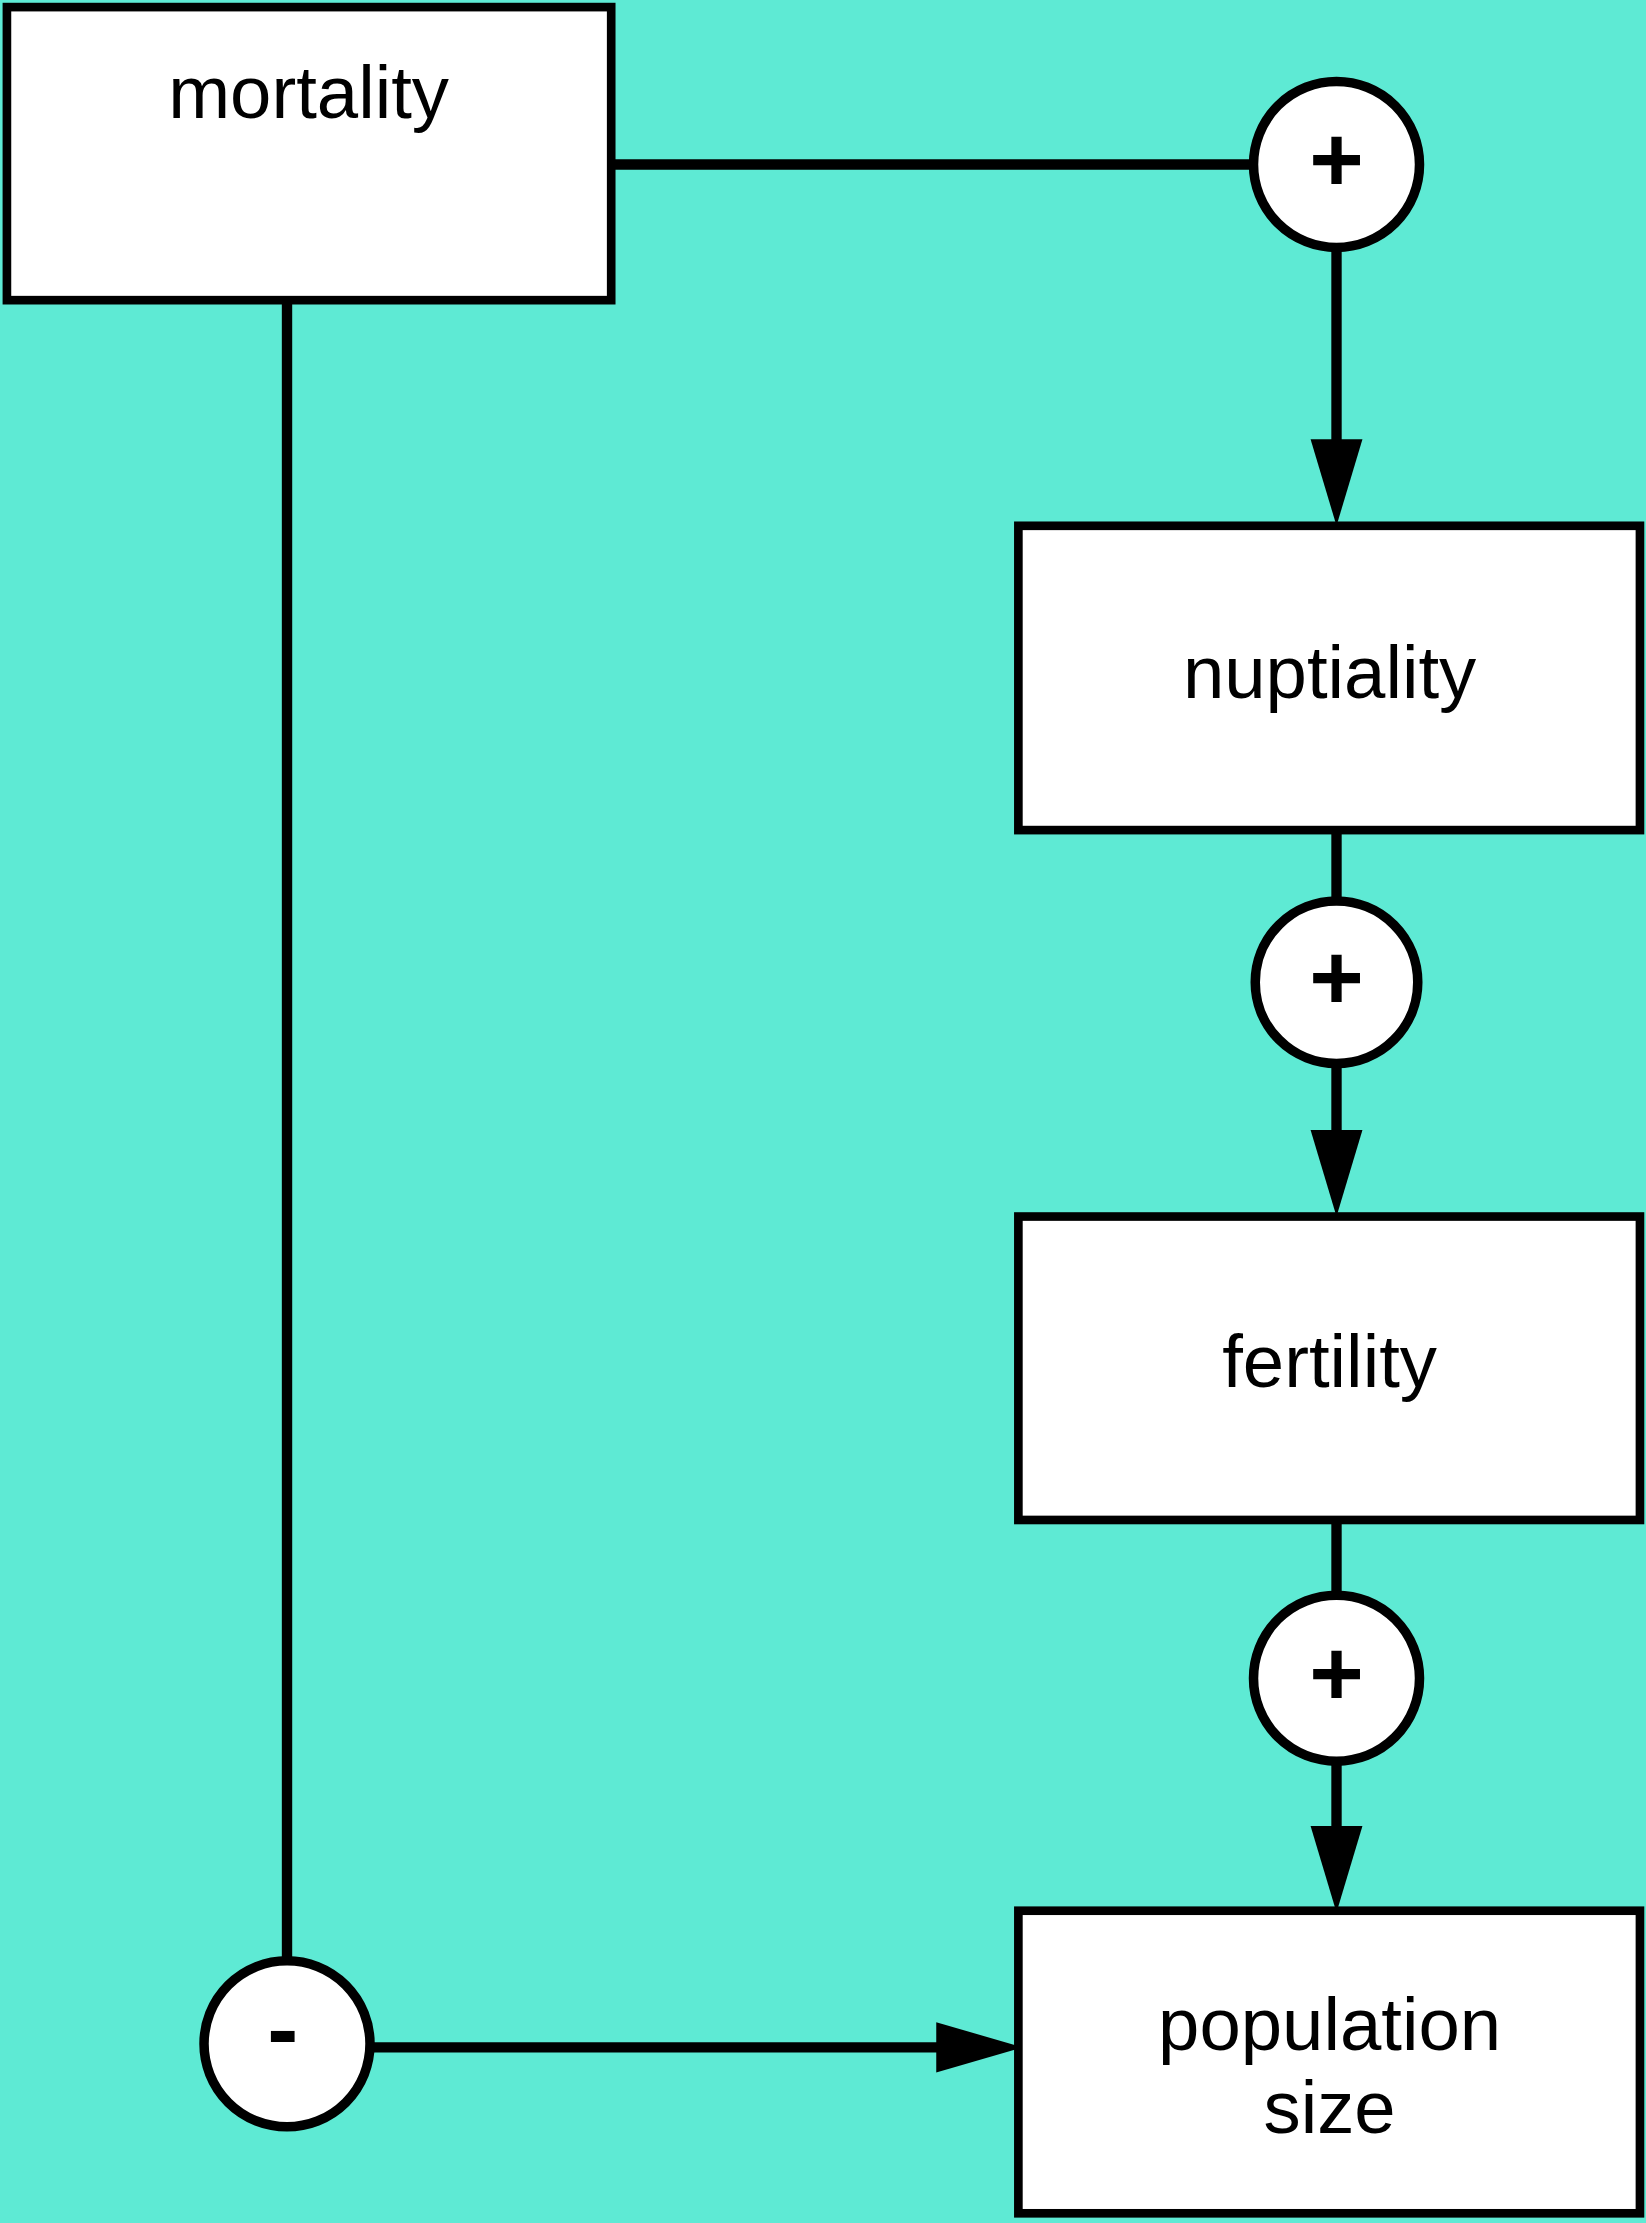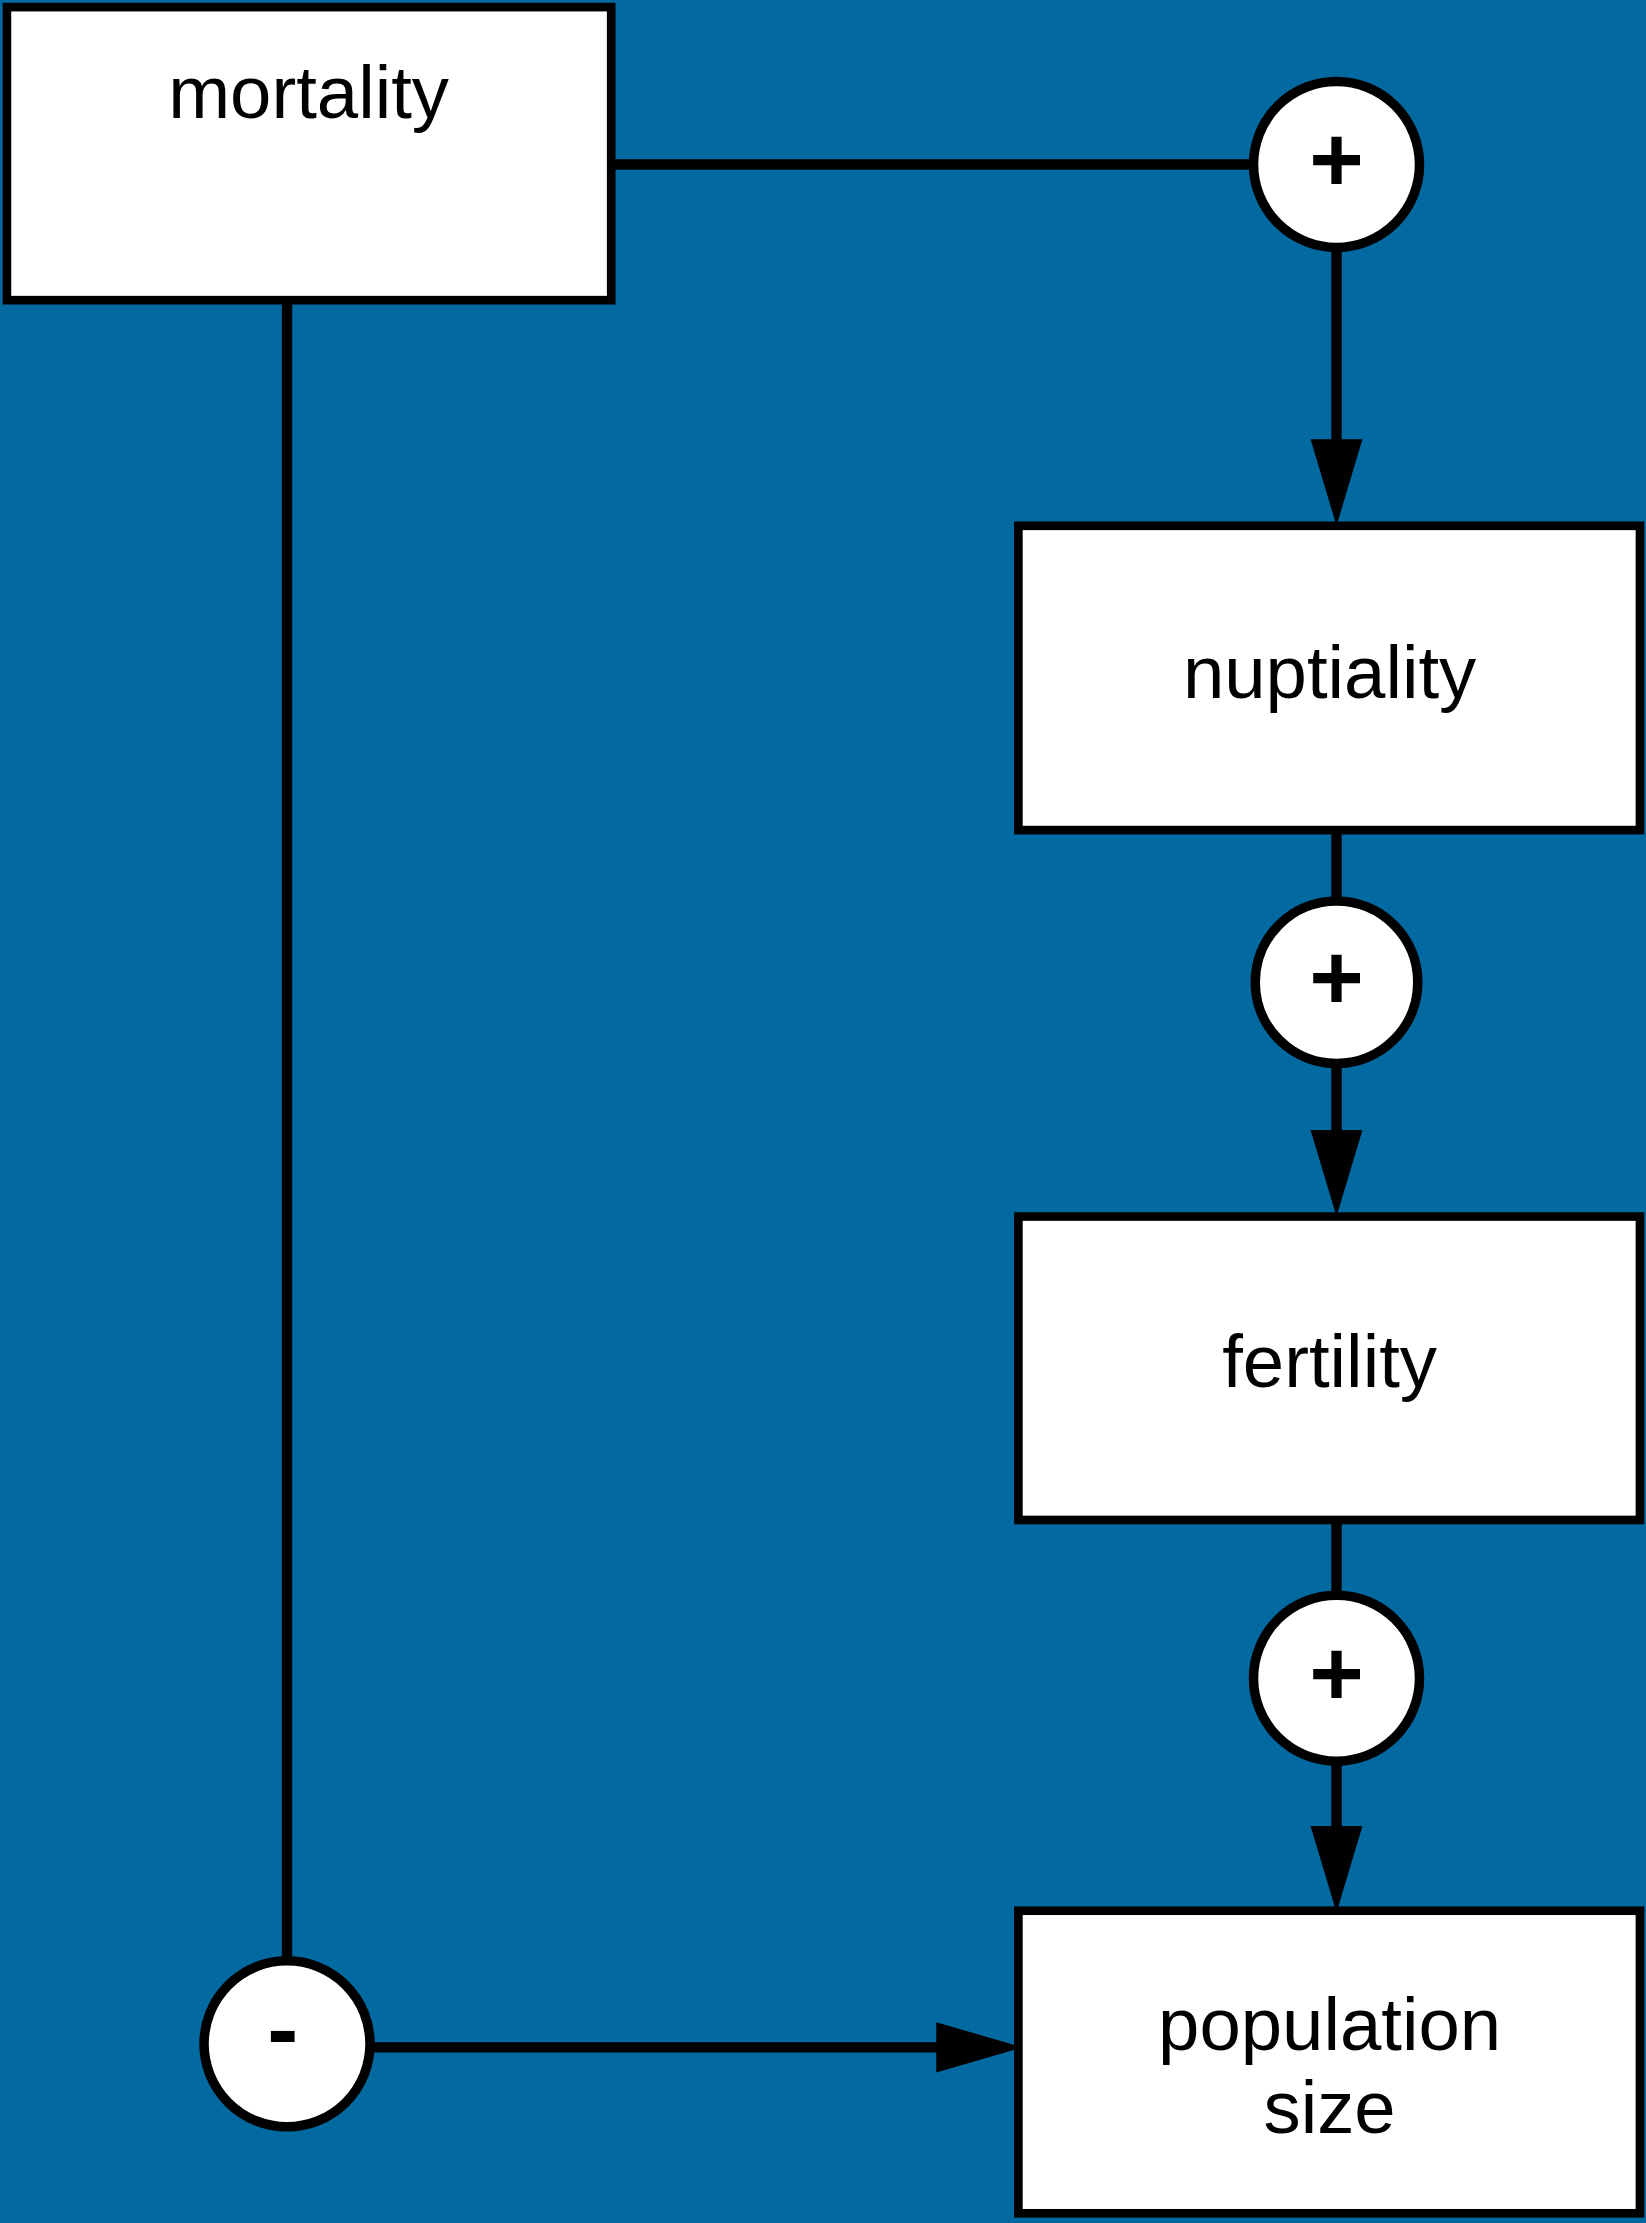--- a/index.html
+++ b/index.html
@@ -8,21 +8,21 @@
     padding: 0;
     background: #ffffff;
   }
   body {
     font-family: "Liberation Sans", sans-serif;
   }
   #diagram-root {
     position: relative;
     width: 1646px;
     height: 2223px;
-    background: #0369a1;
+    background: #5eead4;
     overflow: hidden;
   }
   #diagram-svg {
     position: absolute;
     left: 0;
     top: 0;
     width: 1646px;
     height: 2223px;
     display: block;
   }

